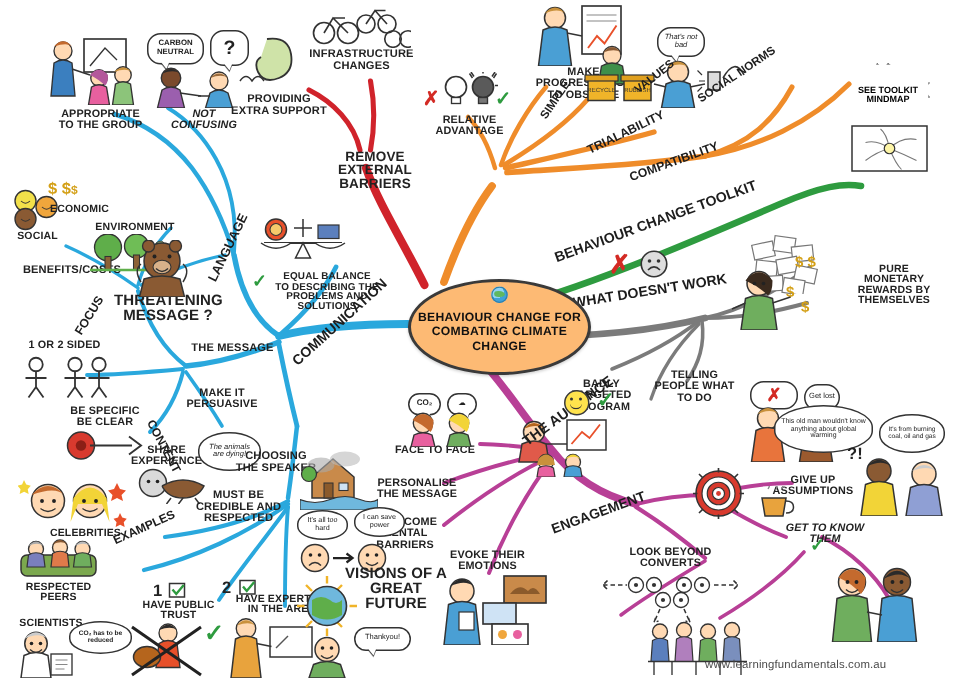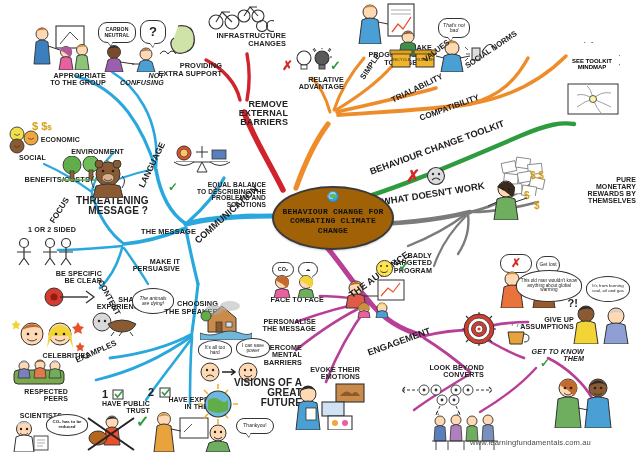--- a/index.html
+++ b/index.html
@@ -10,39 +10,38 @@
     overflow:hidden;
     position:relative;
   }
   #canvas{position:absolute;left:0;top:0;width:640px;height:453px;}
   svg.wires{position:absolute;left:0;top:0;width:640px;height:453px;pointer-events:none;}
 
   .lbl{
     position:absolute;
     font-weight:bold;
     color:#222;
-    text-align:right;
+    text-align:center;
     line-height:1.02;
     letter-spacing:.1px;
     white-space:pre-line;
     text-transform:uppercase;
   }
   .lbl.lc{text-transform:none;}
 
   
   #center-node{
     position:absolute;
     left:272px;top:186px;width:118px;height:60px;
-    background:#a16207;
+    background:#fdba74;
     border:2.2px solid #3a3a3a;
     border-radius:50%/50%;
     display:flex;align-items:center;justify-content:center;
     box-shadow:0 1px 2px rgba(0,0,0,.18);
     z-index:40;
-    font-family:Liberation Mono, monospace;
   }
   #center-node .ctext{
     font-size:8.1px;font-weight:bold;color:#111;
     text-align:center;line-height:1.12;letter-spacing:.2px;
     padding-top:6px;
   }
   .globe-ico{
     position:absolute;left:50%;top:3px;transform:translateX(-50%);
     width:11px;height:11px;border-radius:50%;
     background:radial-gradient(circle at 35% 32%, #8fd3f4 0 42%, #3fa2d8 43% 100%);
@@ -325,20 +324,23 @@
       <circle cx="11" cy="11" r="1.2" fill="#222"></circle>
         <circle cx="17" cy="11" r="1.2" fill="#222"></circle>
       <path d="M20 14 q14 -8 28 0 q-4 8 -14 8 q-10 0 -14 -8" fill="#8a5a33" stroke="#333" stroke-width="1"></path>
       <path d="M26 22 l-3 4 M34 22 l-3 4 M42 22 l3 4" stroke="#333" stroke-width="1"></path>
     </svg>
   </div>
 
   <div class="lbl" style="left:150px;top:300px;width:68px;font-size:7.4px;">CHOOSING
 THE SPEAKER</div>
 
+  <div class="lbl" style="left:120px;top:326px;width:78px;font-size:7.4px;">MUST BE
+CREDIBLE AND
+RESPECTED</div>
 
   <div class="spine" style="left:76px;top:356px;font-size:8px;transform:rotate(-24deg);">EXAMPLES</div>
 
   <div class="lbl" style="left:24px;top:352px;width:66px;font-size:7px;">CELEBRITIES</div>
   <div class="doodle" style="left:12px;top:318px;width:76px;height:34px;">
     <svg width="76" height="34" viewBox="0 0 76 34">
       <circle cx="20" cy="16" r="11" fill="#ffd9b3" stroke="#333" stroke-width="1"></circle>
       <path d="M9 12 q11 -12 22 0 q-6 -6 -22 0" fill="#c46a2e"></path>
       <circle cx="16" cy="16" r="1.3" fill="#222"></circle>
         <circle cx="24" cy="16" r="1.3" fill="#222"></circle>
@@ -575,20 +577,23 @@
     <svg width="44" height="42" viewBox="0 0 44 42">
       <circle cx="20" cy="11" r="8" fill="#ffd9b3" stroke="#333" stroke-width="1"></circle>
       <path d="M11 9 q9 -11 18 0 q0 8 -3 10 q-6 -6 -15 -10" fill="#3a2a1e"></path>
       <circle cx="17" cy="11" r="1.2" fill="#222"></circle>
         <circle cx="23" cy="11" r="1.2" fill="#222"></circle>
       <path d="M11 21 q9 -4 18 0 l3 21 l-24 0 z" fill="#6fae5e" stroke="#333" stroke-width="1"></path>
       <path d="M29 24 l12 -4 M11 24 l-9 4" stroke="#333" stroke-width="1"></path>
     </svg>
   </div>
 
+  <div class="lbl" style="left:428px;top:246px;width:70px;font-size:7.2px;">TELLING
+PEOPLE WHAT
+TO DO</div>
   <div class="bubble" style="left:500px;top:254px;width:32px;height:19px;font-size:5.4px;">
       <span class="cross" style="position:static;font-size:12px;">✗</span>
     </div>
   <div class="bubble" style="left:536px;top:256px;width:24px;height:18px;font-size:5px;">Get
 lost</div>
   <div class="doodle" style="left:496px;top:270px;width:66px;height:38px;">
     <svg width="66" height="38" viewBox="0 0 66 38">
       <circle cx="16" cy="9" r="7" fill="#ffd9b3" stroke="#333" stroke-width="1"></circle>
       <path d="M9 6 q7 -8 14 0 q-5 -4 -14 0" fill="#c9913c"></path>
       <path d="M8 17 q8 -4 16 0 l3 21 l-22 0 z" fill="#e8743c" stroke="#333" stroke-width="1"></path>

